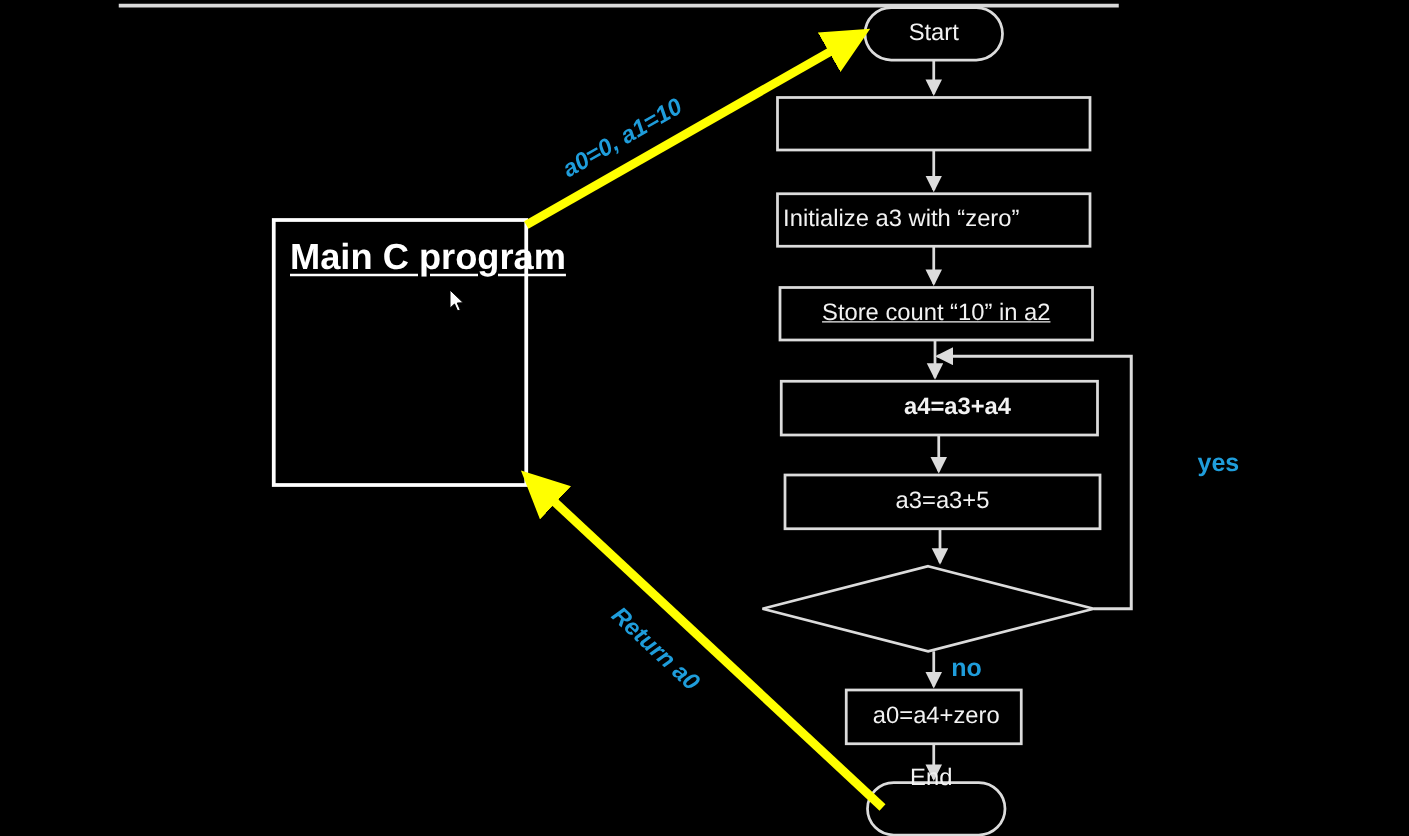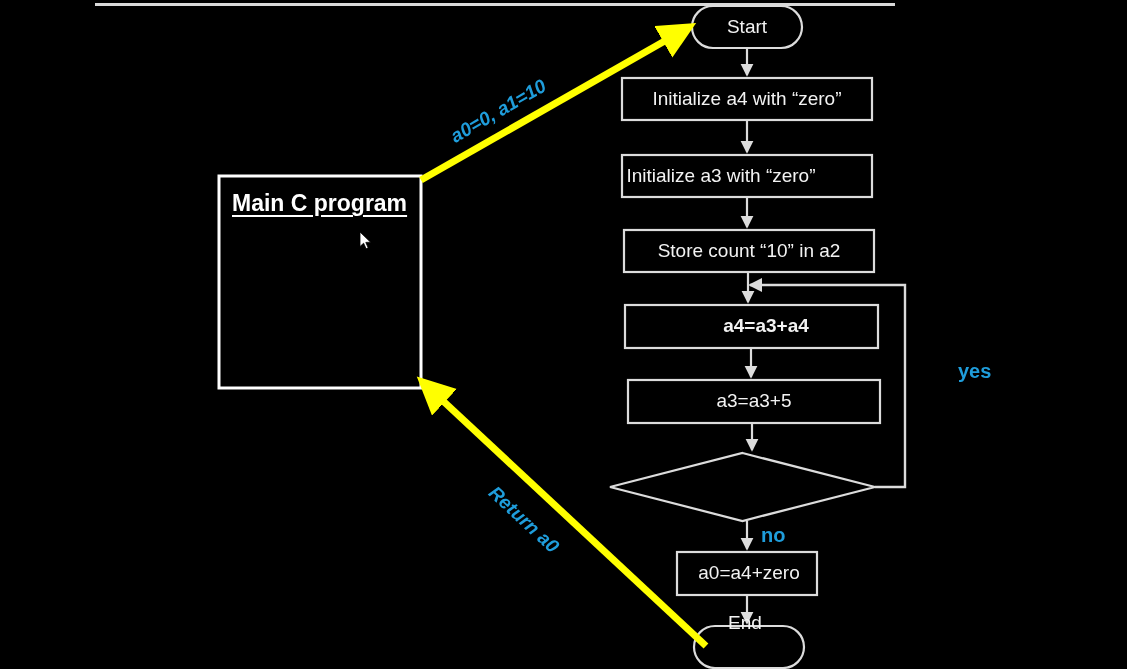--- a/index.html
+++ b/index.html
@@ -47,21 +47,21 @@
     transform-origin: left center;
   }
   #main-box-title {
     position: absolute;
     left: 232px;
     top: 190px;
     width: 190px;
     color: #ffffff;
     font-family: "Liberation Sans", sans-serif;
     font-weight: bold;
-    font-size: 23px;
+    font-size: 29px;
     text-decoration: underline;
     text-underline-offset: 4px;
     white-space: nowrap;
   }
   #cursor {
     position: absolute;
     left: 359px;
     top: 231px;
     width: 14px;
     height: 20px;
@@ -107,23 +107,22 @@
 
     <path d="M875,487 L905,487 L905,285 L750,285" fill="none" stroke="#dcdcdc" stroke-width="2.4" marker-end="url(#arw-white)"></path>
 
     <line x1="421" y1="180" x2="684" y2="30" stroke="#ffff00" stroke-width="7" marker-end="url(#arw-yellow)"></line>
     <line x1="706" y1="646" x2="427" y2="386" stroke="#ffff00" stroke-width="7" marker-end="url(#arw-yellow)"></line>
   </svg>
 
   <div id="main-box-title">Main C program</div>
 
   <div class="node-label" style="left:692px; top:17px; width:110px;">Start</div>
-  <div class="node-label" style="left:622px; top:89px; width:250px;">Initialize a4 with “zero”</div>
   <div class="node-label" style="left:622px; top:166px; width:198px;">Initialize a3 with “zero”</div>
-  <div class="node-label" style="left:624px; top:241px; width:250px;">Store count “10” in a2</div>
+  <div class="node-label" style="left:624px; top:241px; width:250px;text-decoration:underline;">Store count “10” in a2</div>
   <div class="node-label" style="left:655px; top:316px; width:222px;font-weight:bold;">a4=a3+a4</div>
   <div class="node-label" style="left:628px; top:391px; width:252px;">a3=a3+5</div>
   <div class="node-label" style="left:677px; top:563px; width:144px;">a0=a4+zero</div>
   <div class="node-label" style="left:694px; top:613px; width:102px;">End</div>
 
   <div class="edge-label" style="left:910px; top:361px;margin-left:48px;">yes</div>
   <div class="edge-label" style="left:761px; top:525px;">no</div>
 
   <div class="edge-label rot" style="left:452px; top:128px; transform: rotate(-30deg);">a0=0, a1=10</div>
   <div class="edge-label rot" style="left:492px; top:480px; transform: rotate(43deg);">Return a0</div>

